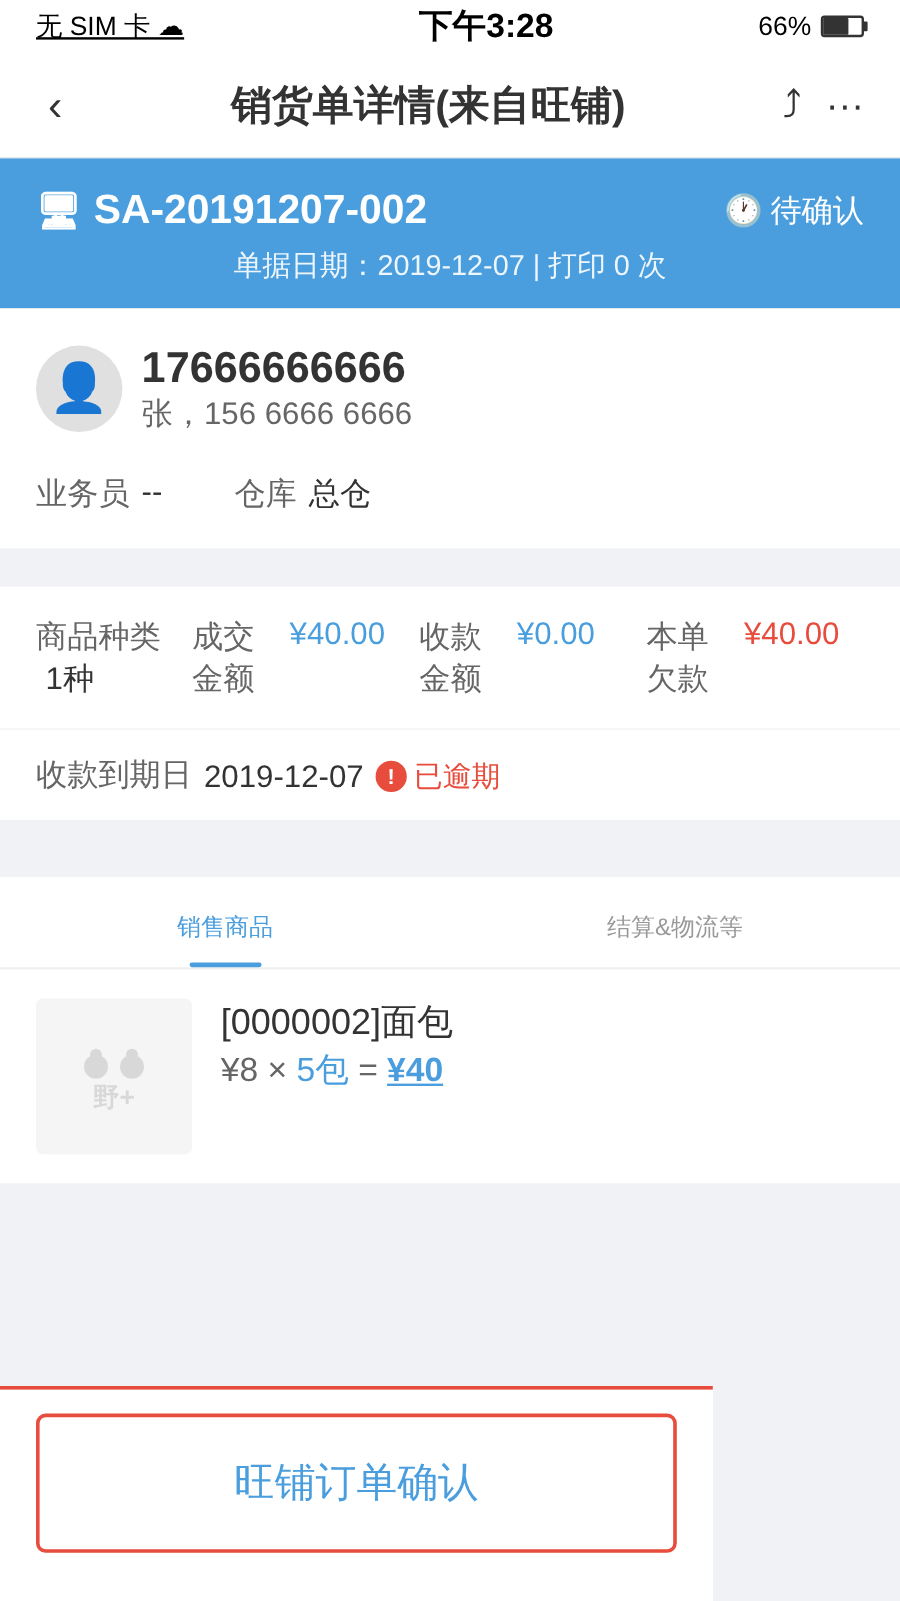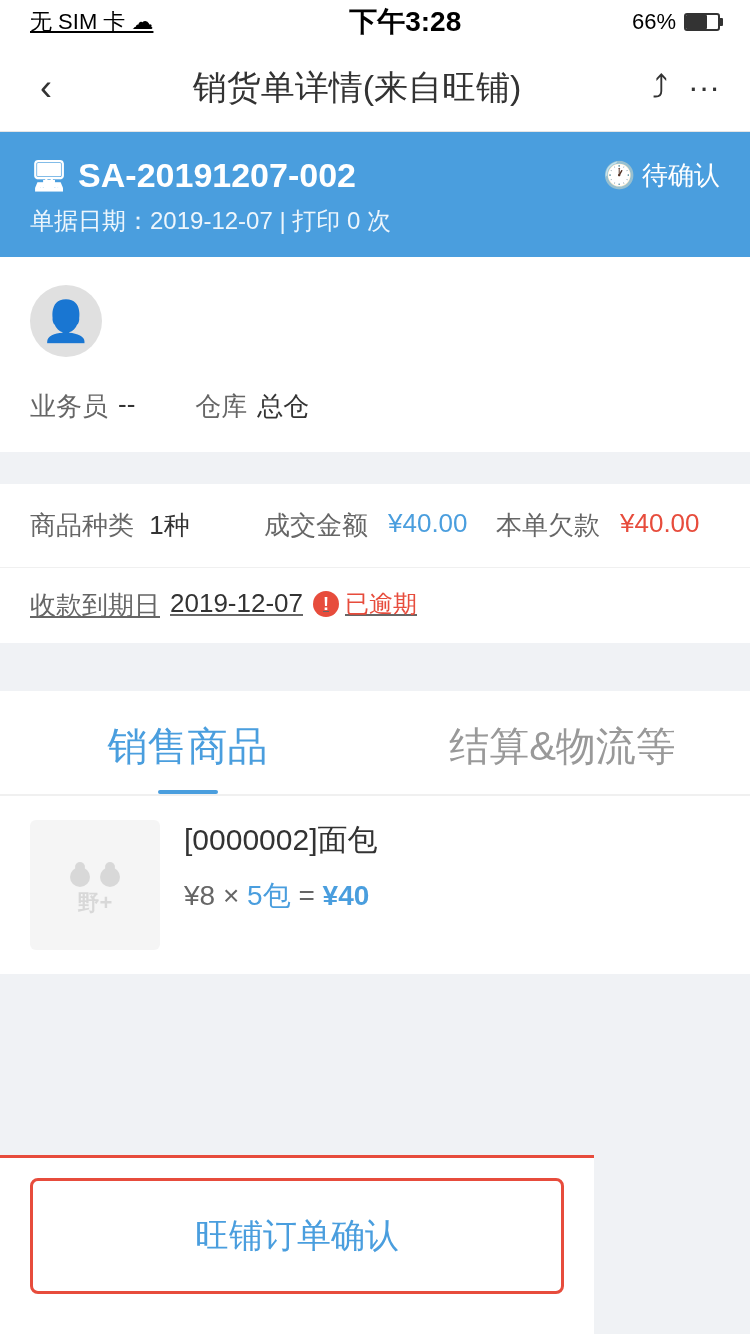--- a/index.html
+++ b/index.html
@@ -50,21 +50,21 @@
       background: #fff;
       padding: 0 30px;
       height: 88px;
       border-bottom: 1px solid #e5e5e5;
     }
     .nav-back {
       font-size: 36px; color: #333; cursor: pointer; padding: 10px;
       font-weight: 300;
     }
     .nav-title {
-      font-size: 34px; font-weight: 400; color: #333;
+      font-size: 34px; font-weight: 700; color: #333;
     }
     .nav-actions { display: flex; gap: 20px; align-items: center; }
     .nav-icon { font-size: 32px; color: #333; cursor: pointer; }
 
     
     .order-header {
       background: #4a9ede;
       padding: 24px 30px 20px;
       margin-bottom: 0;
     }
@@ -75,21 +75,21 @@
     .order-id {
       font-size: 34px; font-weight: 700; color: #fff;
       display: flex; align-items: center; gap: 10px;
     }
     .order-id-icon { font-size: 30px; }
     .order-status {
       font-size: 26px; color: #fff;
       display: flex; align-items: center; gap: 6px;
     }
     .order-date {
-      font-size: 24px; color: rgba(255,255,255,0.9);
+      font-size: 24px; color: rgba(255,255,255,0.9); text-align: center;
     }
 
     
     .card {
       background: #fff;
       margin-bottom: 16px;
     }
 
     
     .customer-section {
@@ -139,23 +139,22 @@
     }
     .summary-row-label { color: #666; }
     .summary-row-value { color: #4a9ede; min-width: 100px; }
     .summary-row-value.red { color: #e74c3c; }
 
     
     .due-section {
       background: #fff;
       padding: 20px 30px;
       font-size: 26px; color: #666;
-      display: flex; align-items: flex-start; gap: 10px;
+      display: flex; align-items: flex-end; gap: 10px;
       border-top: 1px solid #f0f0f0;
-      text-decoration: underline;
     }
     .due-label { color: #666; }
     .due-date { color: #333; }
     .overdue-badge {
       display: inline-flex; align-items: center; gap: 6px;
       color: #e74c3c; font-size: 24px;
     }
     .overdue-icon {
       width: 26px; height: 26px; background: #e74c3c; border-radius: 50%;
       display: inline-flex; align-items: center; justify-content: center;
@@ -164,21 +163,21 @@
 
     
     .tabs-section {
       background: #fff;
       display: flex;
       border-bottom: 2px solid #f0f0f0;
       margin-top: 16px;
     }
     .tab-item {
       flex: 1; text-align: center; padding: 28px 0 20px;
-      font-size: 40px; color: #999; cursor: pointer; position: relative;
+      font-size: 20px; color: #999; cursor: pointer; position: relative;
     }
     .tab-item.active {
       color: #4a9ede;
     }
     .tab-item.active::after {
       content: '';
       position: absolute; bottom: 0; left: 50%; transform: translateX(-50%);
       width: 60px; height: 4px; background: #4a9ede; border-radius: 2px;
     }
 
@@ -190,26 +189,26 @@
     }
     .product-image {
       width: 130px; height: 130px; background: #f5f5f5; border-radius: 6px;
       display: flex; align-items: center; justify-content: center;
       flex-shrink: 0; overflow: hidden;
     }
     .product-logo {
       width: 80px; height: 80px; opacity: 0.3;
     }
     .product-info { flex: 1; }
-    .product-name { font-size: 30px; color: #333; margin-bottom: 16px; }
+    .product-name { font-size: 30px; color: #333; margin-bottom: 0; }
     .product-price {
       font-size: 28px; color: #666;
     }
     .product-price .qty { color: #4a9ede; }
-    .product-price .total { color: #4a9ede; font-weight: 600; }
+    .product-price .total { color: #4a9ede; font-weight: 600; text-decoration: underline; }
 
     
     .bottom-area {
       background: #f0f2f5;
       flex: 1;
       min-height: 200px;
     }
 
     
     .confirm-button-wrap {
@@ -271,20 +270,24 @@
   </div>
   <div class="order-date">单据日期：2019-12-07 | 打印 0 次</div>
 </div>
 
 <div class="card">
   <div class="customer-section">
     <div class="customer-top">
       <div class="customer-avatar">
         <span class="avatar-icon">👤</span>
       </div>
+      <div>
+        <div class="customer-phone">17666666666</div>
+        <div class="customer-name">张，156 6666 6666</div>
+      </div>
     </div>
     <div class="customer-meta">
       <div class="meta-item">
         <span class="meta-label">业务员</span>
         <span class="meta-value">--</span>
       </div>
       <div class="meta-item">
         <span class="meta-label">仓库</span>
         <span class="meta-value">总仓</span>
       </div>
@@ -297,20 +300,24 @@
 <div class="card">
   <div class="summary-section">
     <div class="summary-left">
       <span>商品种类</span>
       <span class="summary-left-value">1种</span>
     </div>
     <div class="summary-right">
       <div class="summary-row">
         <span class="summary-row-label">成交金额</span>
         <span class="summary-row-value">¥40.00</span>
+      </div>
+      <div class="summary-row">
+        <span class="summary-row-label">收款金额</span>
+        <span class="summary-row-value">¥0.00</span>
       </div>
       <div class="summary-row">
         <span class="summary-row-label">本单欠款</span>
         <span class="summary-row-value red">¥40.00</span>
       </div>
     </div>
   </div>
 
   <div class="due-section">
     <span class="due-label">收款到期日</span>

